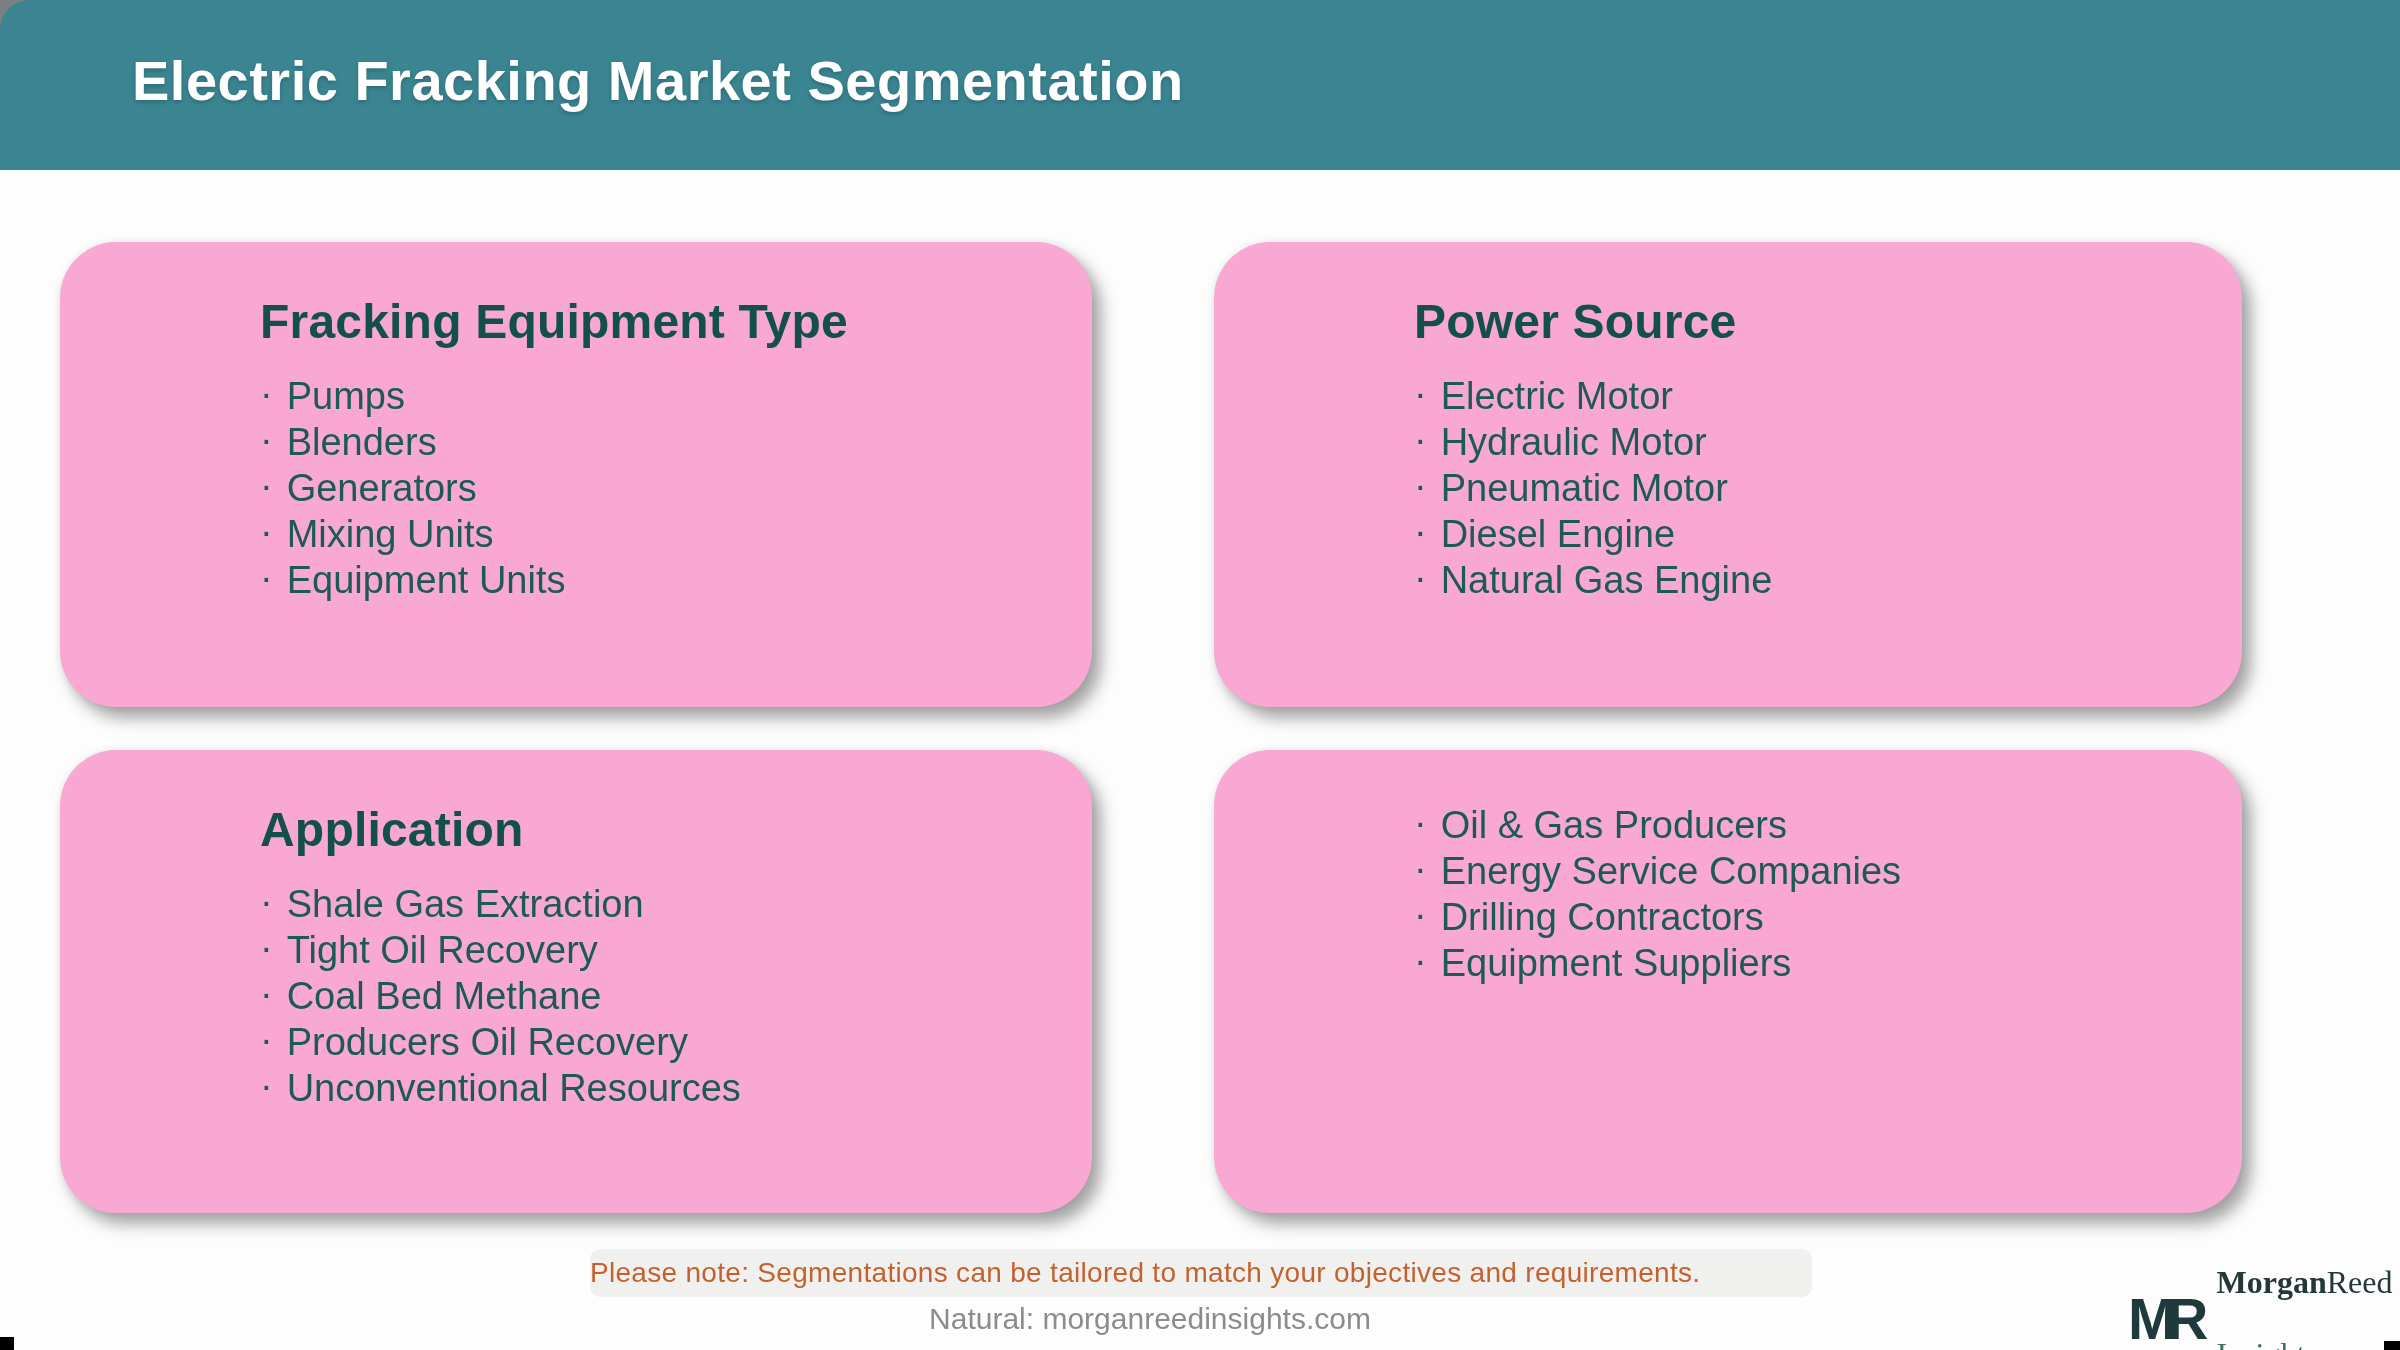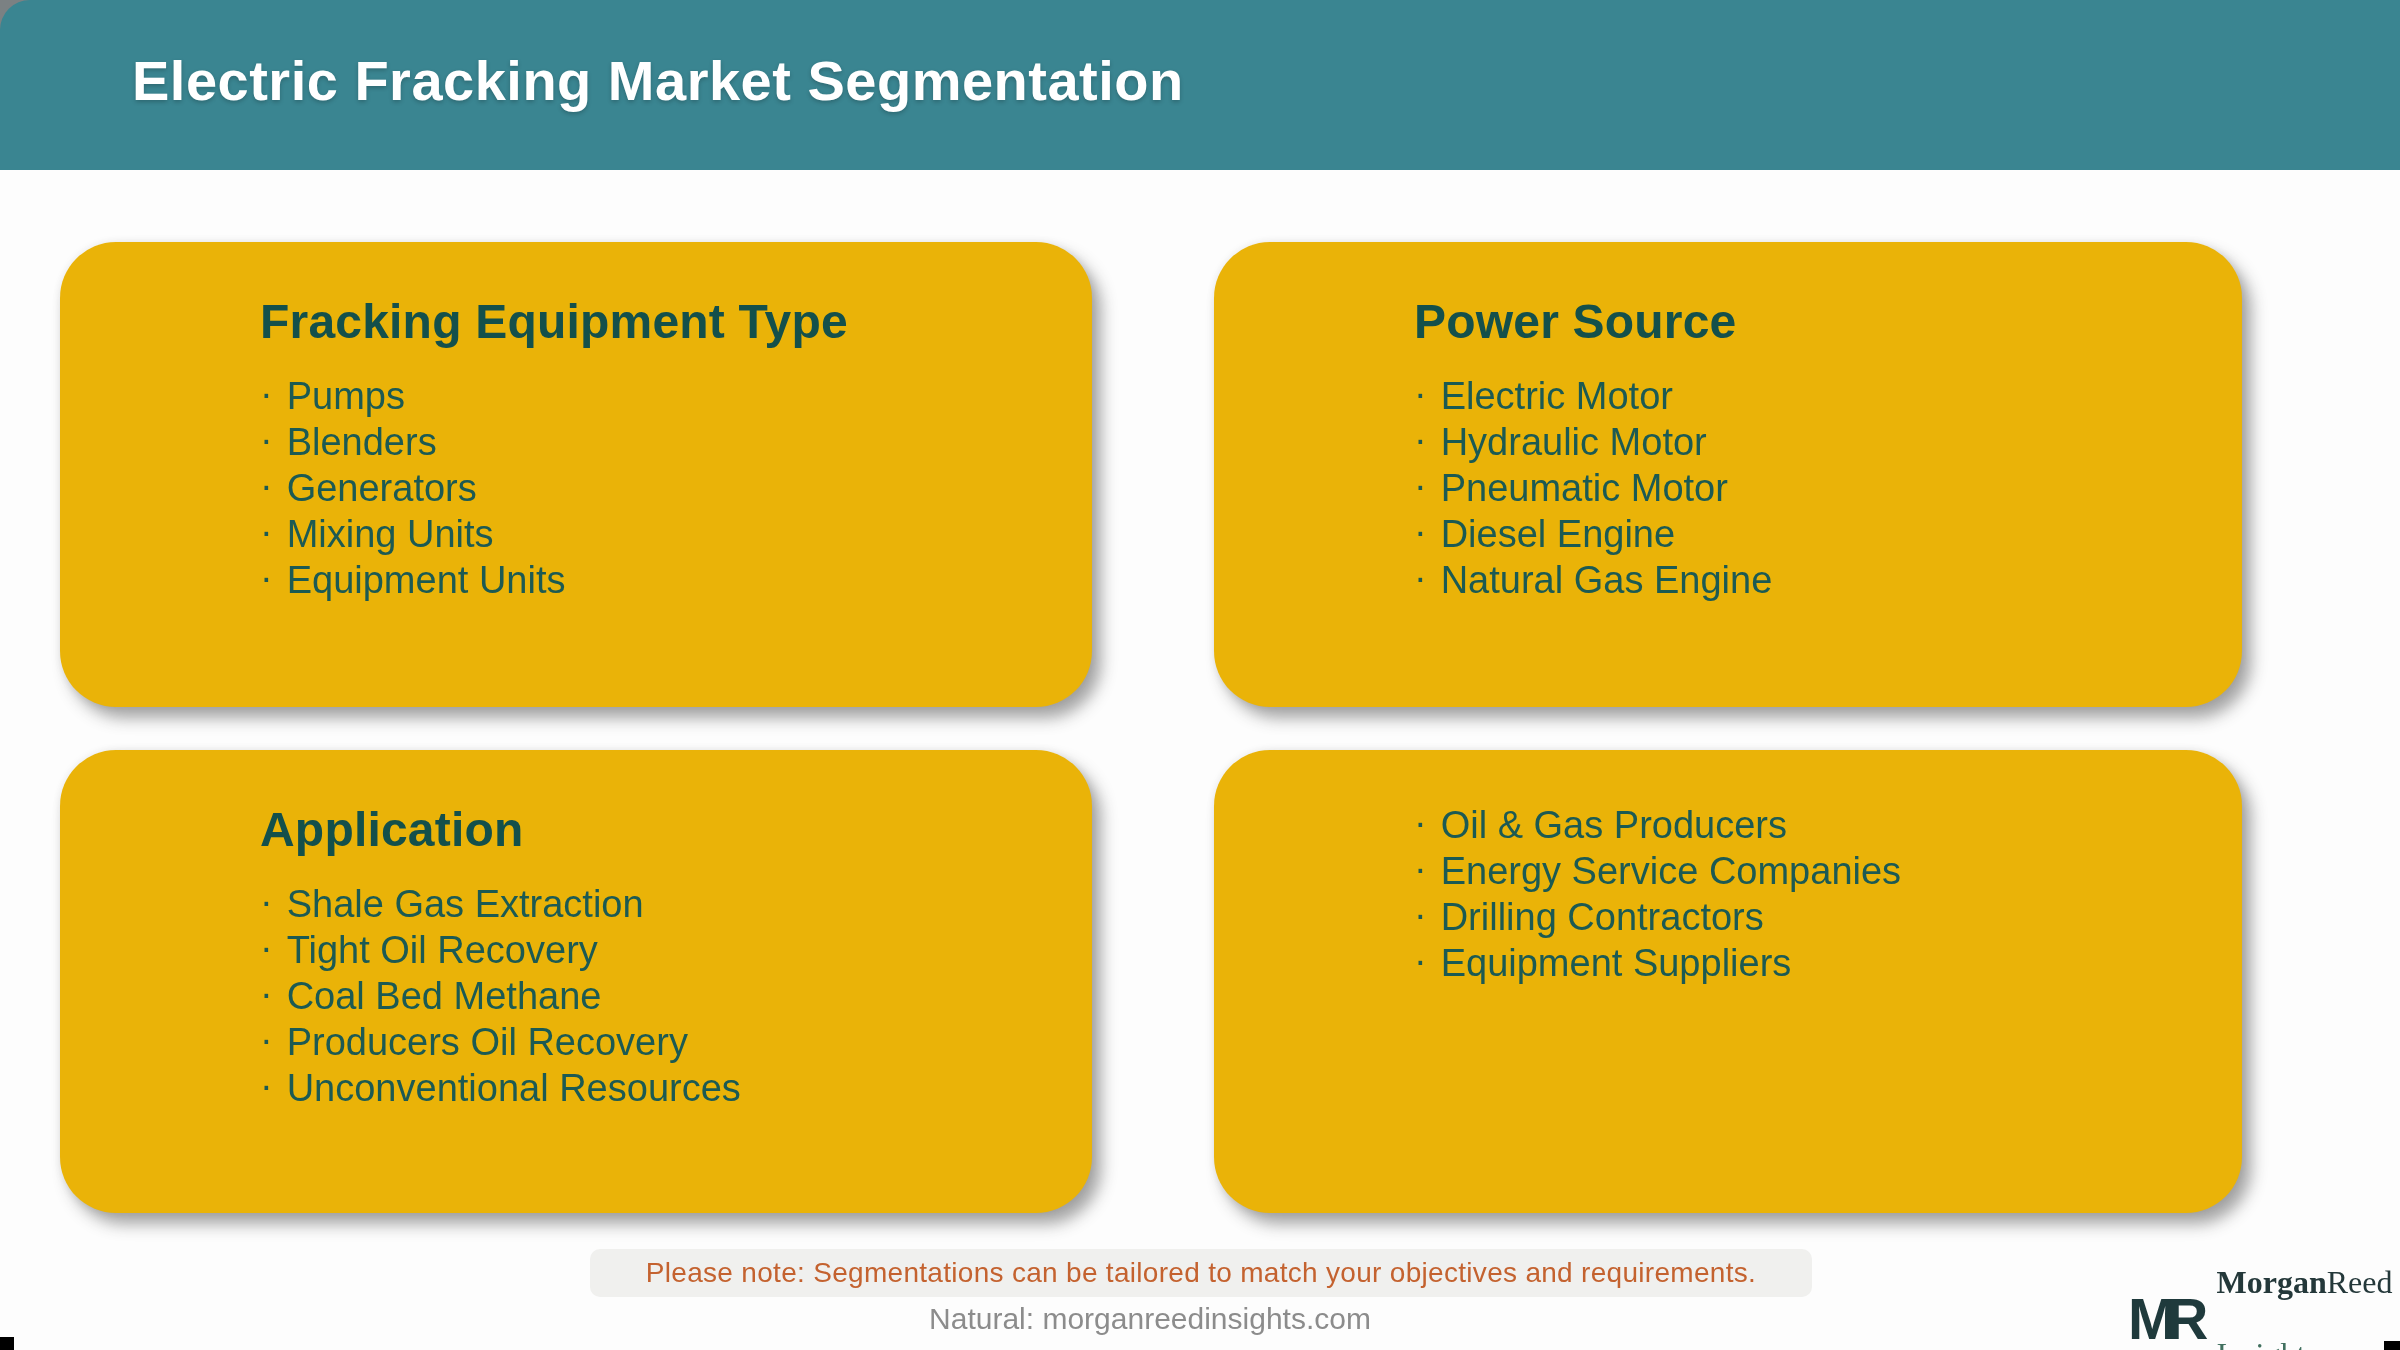--- a/index.html
+++ b/index.html
@@ -17,21 +17,21 @@
     background:#3a8591;border-radius:30px 30px 0 0;padding-left:46px;
   }
   .header .title{
     position:absolute;left:132px;top:48px;
     color:#ffffff;font-size:56px;font-weight:700;letter-spacing:0.5px;
     text-shadow:0 2px 4px rgba(0,0,0,0.22);
     white-space:nowrap;
   }
   
   .card{
-    position:absolute;background:#eab308;border-radius:56px;
+    position:absolute;background:#f9a8d4;border-radius:56px;
     box-shadow:9px 11px 16px rgba(40,40,40,0.42), 0 0 8px rgba(0,0,0,0.07);
     box-sizing:border-box;padding:52px 60px 0 200px;
   }
   .card.tl{left:60px;top:242px;width:1032px;height:465px;}
   .card.tr{left:1214px;top:242px;width:1028px;height:465px;}
   .card.bl{left:60px;top:750px;width:1032px;height:463px;}
   .card.br{left:1214px;top:750px;width:1028px;height:463px;}
   .card h2{
     margin:0 0 24px 0;color:#14504b;font-size:48px;font-weight:700;
     letter-spacing:0.2px;white-space:nowrap;
@@ -39,21 +39,21 @@
   .card ul{
     list-style:none;margin:0;padding:0;
     color:#1c5a53;font-size:38px;line-height:46px;
   }
   .card ul li{white-space:nowrap;}
   .card .dot{display:inline-block;margin-right:14px;transform:translateY(-2px);}
   
   .note{
     position:absolute;left:590px;top:1249px;width:1222px;height:48px;
     background:#f0f0ee;border-radius:10px;
-    display:flex;align-items:center;justify-content:center;
+    display:flex;align-items:center;
     color:#c4622f;font-size:28px;letter-spacing:0.3px;white-space:nowrap;
   }
   .source{
     position:absolute;left:0;top:1302px;width:2300px;text-align:center;
     color:#8c8c8c;font-size:30px;white-space:nowrap;
   }
   
   .logo{
     position:absolute;left:2128px;top:1266px;display:flex;align-items:center;justify-content:space-between;
   }

